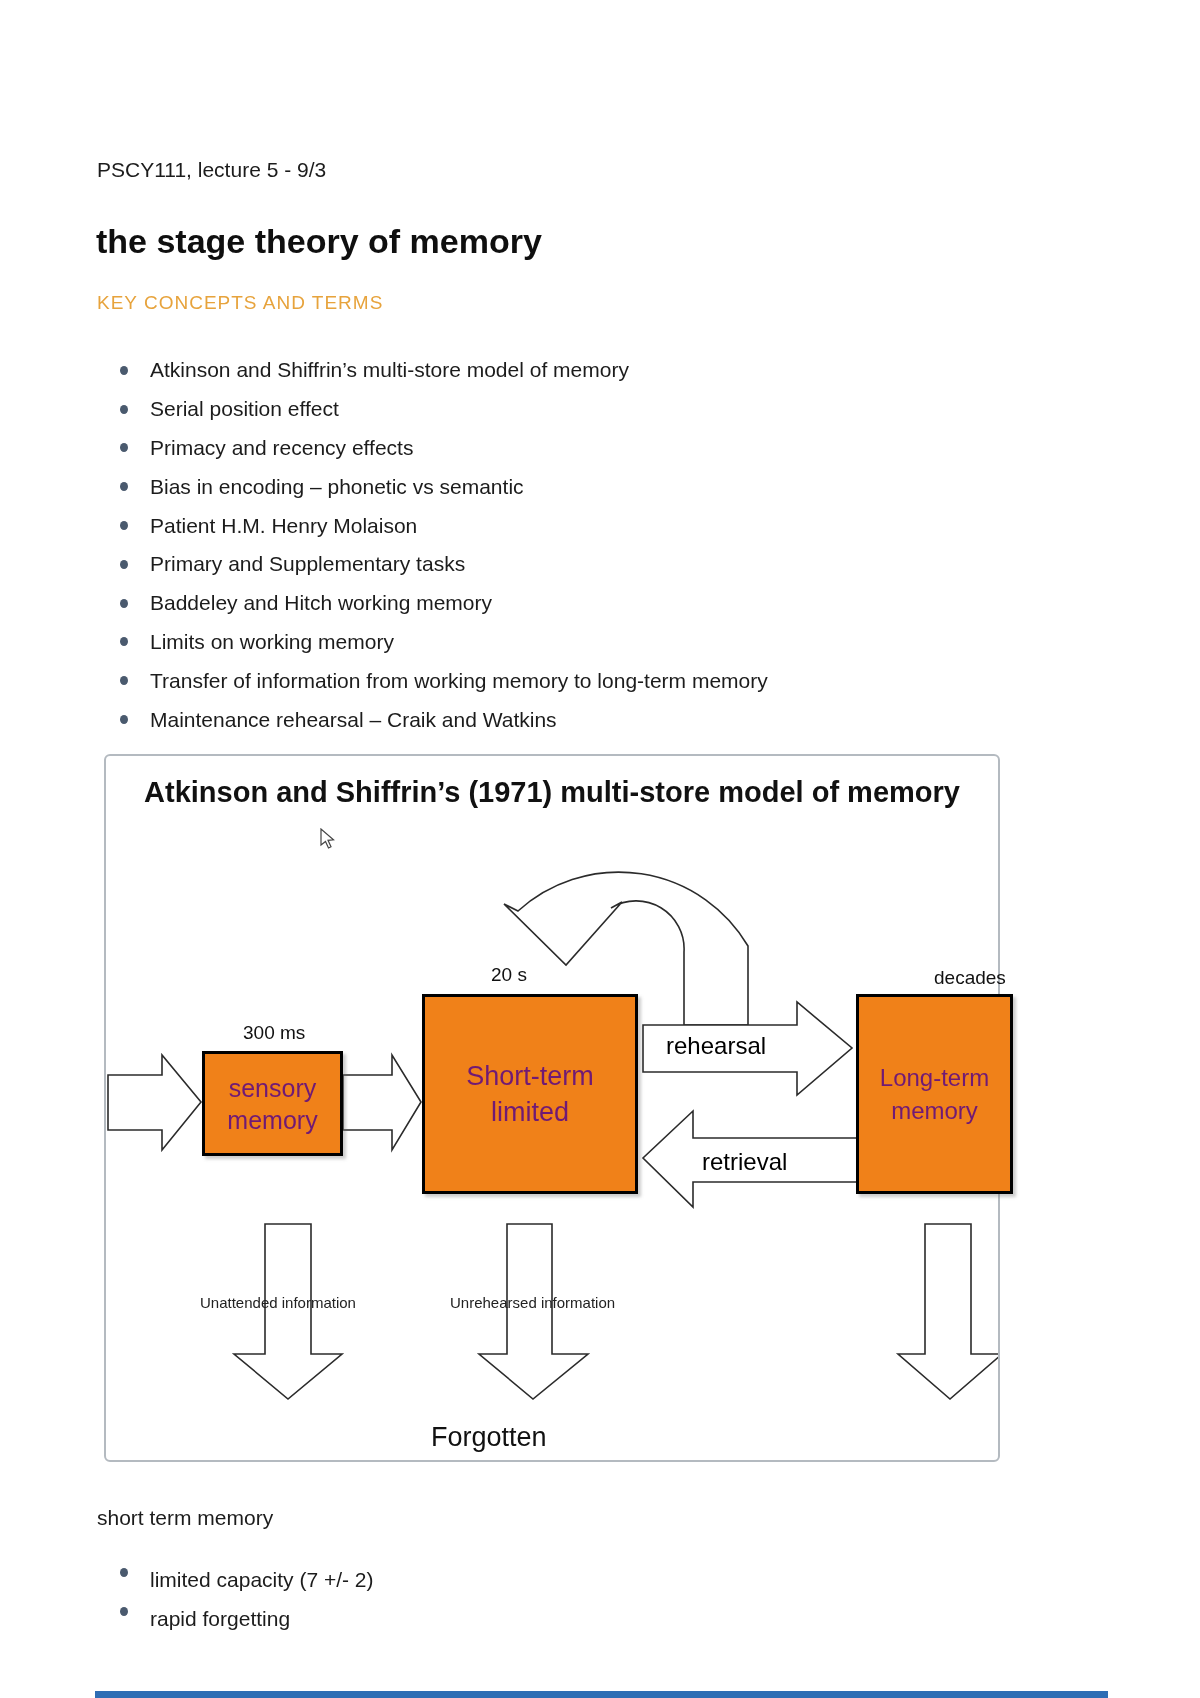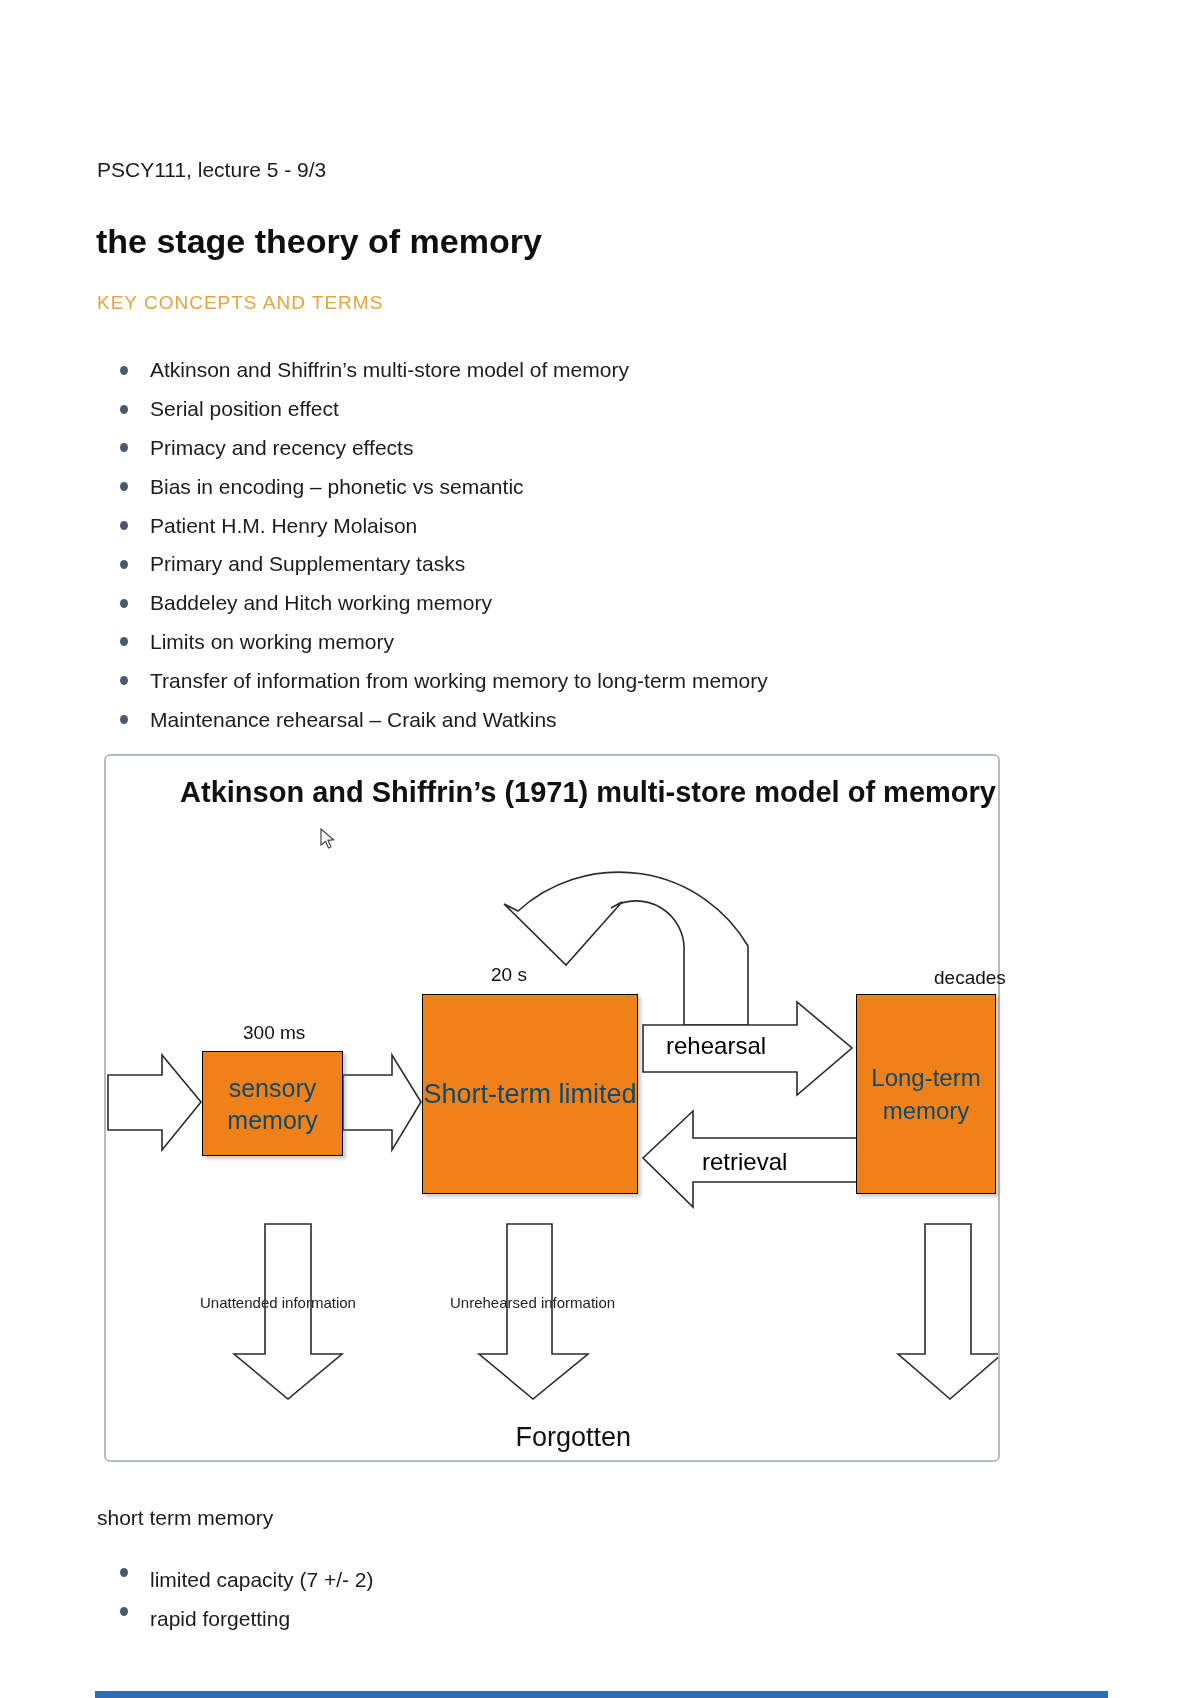--- a/index.html
+++ b/index.html
@@ -12,44 +12,44 @@
 
   ul.concepts{position:absolute;left:120px;top:351px;margin:0;padding:0;list-style:none;width:900px;}
   ul.concepts li{height:38.8px;display:flex;align-items:center;font-size:21px;color:#1c1c1c;}
   .dot{width:8px;height:9px;border-radius:50%;background:#4a5a6e;margin-right:22px;flex:0 0 auto;}
 
   
   .card{position:absolute;left:104px;top:754px;width:896px;height:708px;background:#fff;
         border:2px solid #b4bac0;border-radius:6px;box-sizing:border-box;}
   .card svg{position:absolute;left:0;top:0;}
   .diag-title{position:absolute;left:0;top:20px;width:100%;text-align:center;
-              font-size:29px;font-weight:700;color:#111;padding-left:36px;}
+              font-size:29px;font-weight:700;color:#111;}
   .cursor{position:absolute;left:214px;top:72px;}
 
-  .obox{position:absolute;background:#f08119;border:1px solid #000000;color:#0c4a6e;
+  .obox{position:absolute;background:#f08119;border:3px solid #000000;color:#701a75;
         display:flex;align-items:center;justify-content:center;text-align:center;
         box-shadow:3px 3px 3px rgba(110,110,110,.35);box-sizing:border-box;}
   .obox.sensory{left:96px;top:295px;width:141px;height:105px;font-size:25px;line-height:32px;}
   .obox.stm{left:316px;top:238px;width:216px;height:200px;font-size:27px;line-height:36px;}
-  .obox.ltm{left:750px;top:238px;width:140px;height:200px;font-size:24px;line-height:33px;}
+  .obox.ltm{left:750px;top:238px;width:157px;height:200px;font-size:24px;line-height:33px;}
 
   .dur{position:absolute;font-size:19px;color:#111;white-space:nowrap;}
   .dur.s20{left:385px;top:208px;}
   .dur.dec{left:828px;top:211px;}
   .dur.ms300{left:137px;top:266px;}
 
   .flow-label{position:absolute;font-size:24px;color:#000000;white-space:nowrap;}
   .flow-label.rehearsal{left:560px;top:276px;}
   .flow-label.retrieval{left:596px;top:392px;}
 
   .small-label{position:absolute;font-size:15px;color:#222;white-space:nowrap;}
   .small-label.unattended{left:94px;top:538px;}
   .small-label.unrehearsed{left:344px;top:538px;}
 
-  .forgotten{position:absolute;left:325px;top:666px;width:200px;text-align:right;
+  .forgotten{position:absolute;left:325px;top:666px;width:200px;text-align:left;
              font-size:27px;color:#111;}
 
   .sub-heading{position:absolute;left:97px;top:1506px;font-size:21px;color:#1c1c1c;}
   ul.stm-bullets{position:absolute;left:120px;top:1568px;margin:0;padding:0;list-style:none;width:700px;}
   ul.stm-bullets li{height:38.8px;display:flex;align-items:flex-start;font-size:21px;color:#1c1c1c;}
 
   .bottom-bar{position:absolute;left:95px;top:1691px;width:1013px;height:7px;background:#2e6db4;}
 
   polygon.block-arrow,path.block-arrow{fill:#ffffff;stroke:#2b2b2b;stroke-width:1.6;}
   polygon.cursor-shape{fill:#fff;stroke:#444;stroke-width:1.2;}

